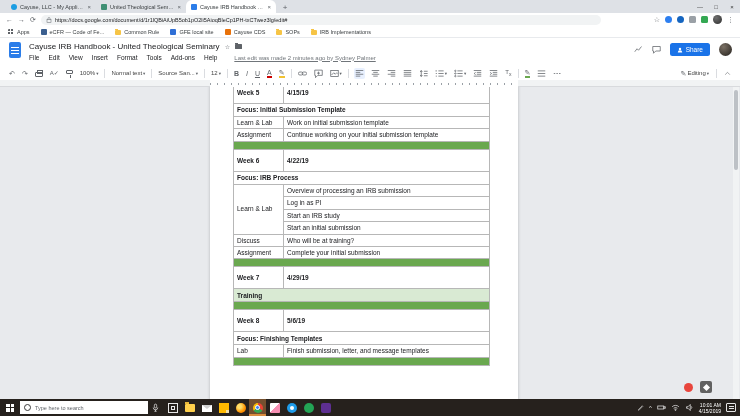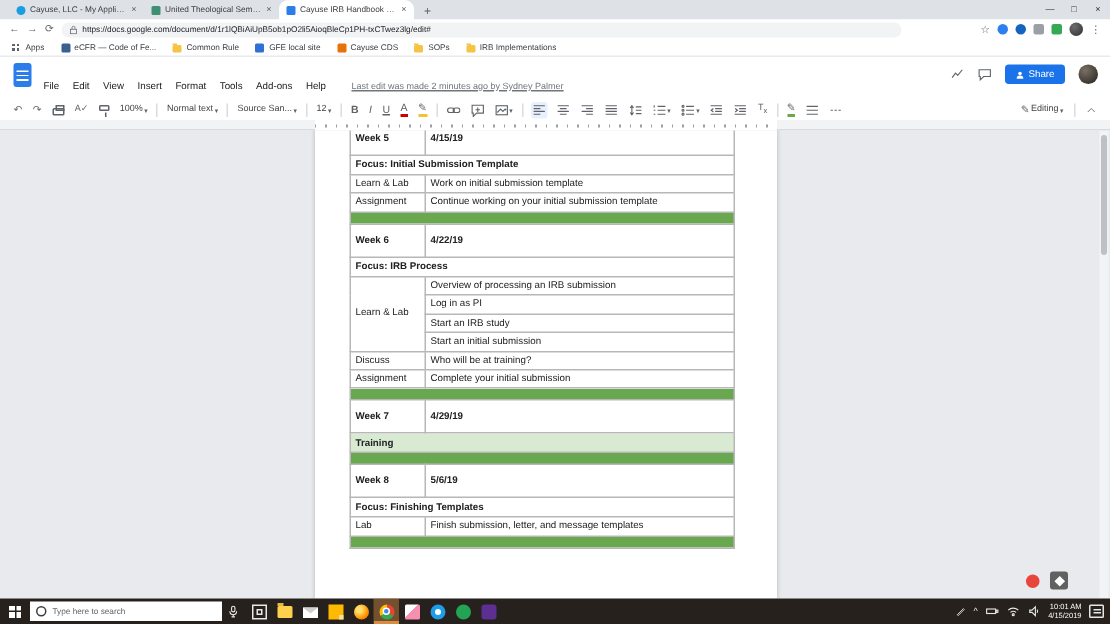--- a/index.html
+++ b/index.html
@@ -220,20 +220,25 @@
       <span class="bm-label">SOPs</span>
     </div>
     <div class="bm">
       <span class="bm-ic bm-folder"></span>
       <span class="bm-label">IRB Implementations</span>
     </div>
   </div>
 
 <div id="docs-header" class="abs">
   <div id="doc-icon"></div>
+  <div id="doc-title-row">
+    <span id="doc-title">Cayuse IRB Handbook - United Theological Seminary</span>
+    <span class="hdr-mini">☆</span>
+    <span class="fold"></span>
+  </div>
   <div id="menubar">
       <span class="menu-item">File</span>
       <span class="menu-item">Edit</span>
       <span class="menu-item">View</span>
       <span class="menu-item">Insert</span>
       <span class="menu-item">Format</span>
       <span class="menu-item">Tools</span>
       <span class="menu-item">Add-ons</span>
       <span class="menu-item">Help</span>
       <span id="last-edit">Last edit was made 2 minutes ago by Sydney Palmer</span>

